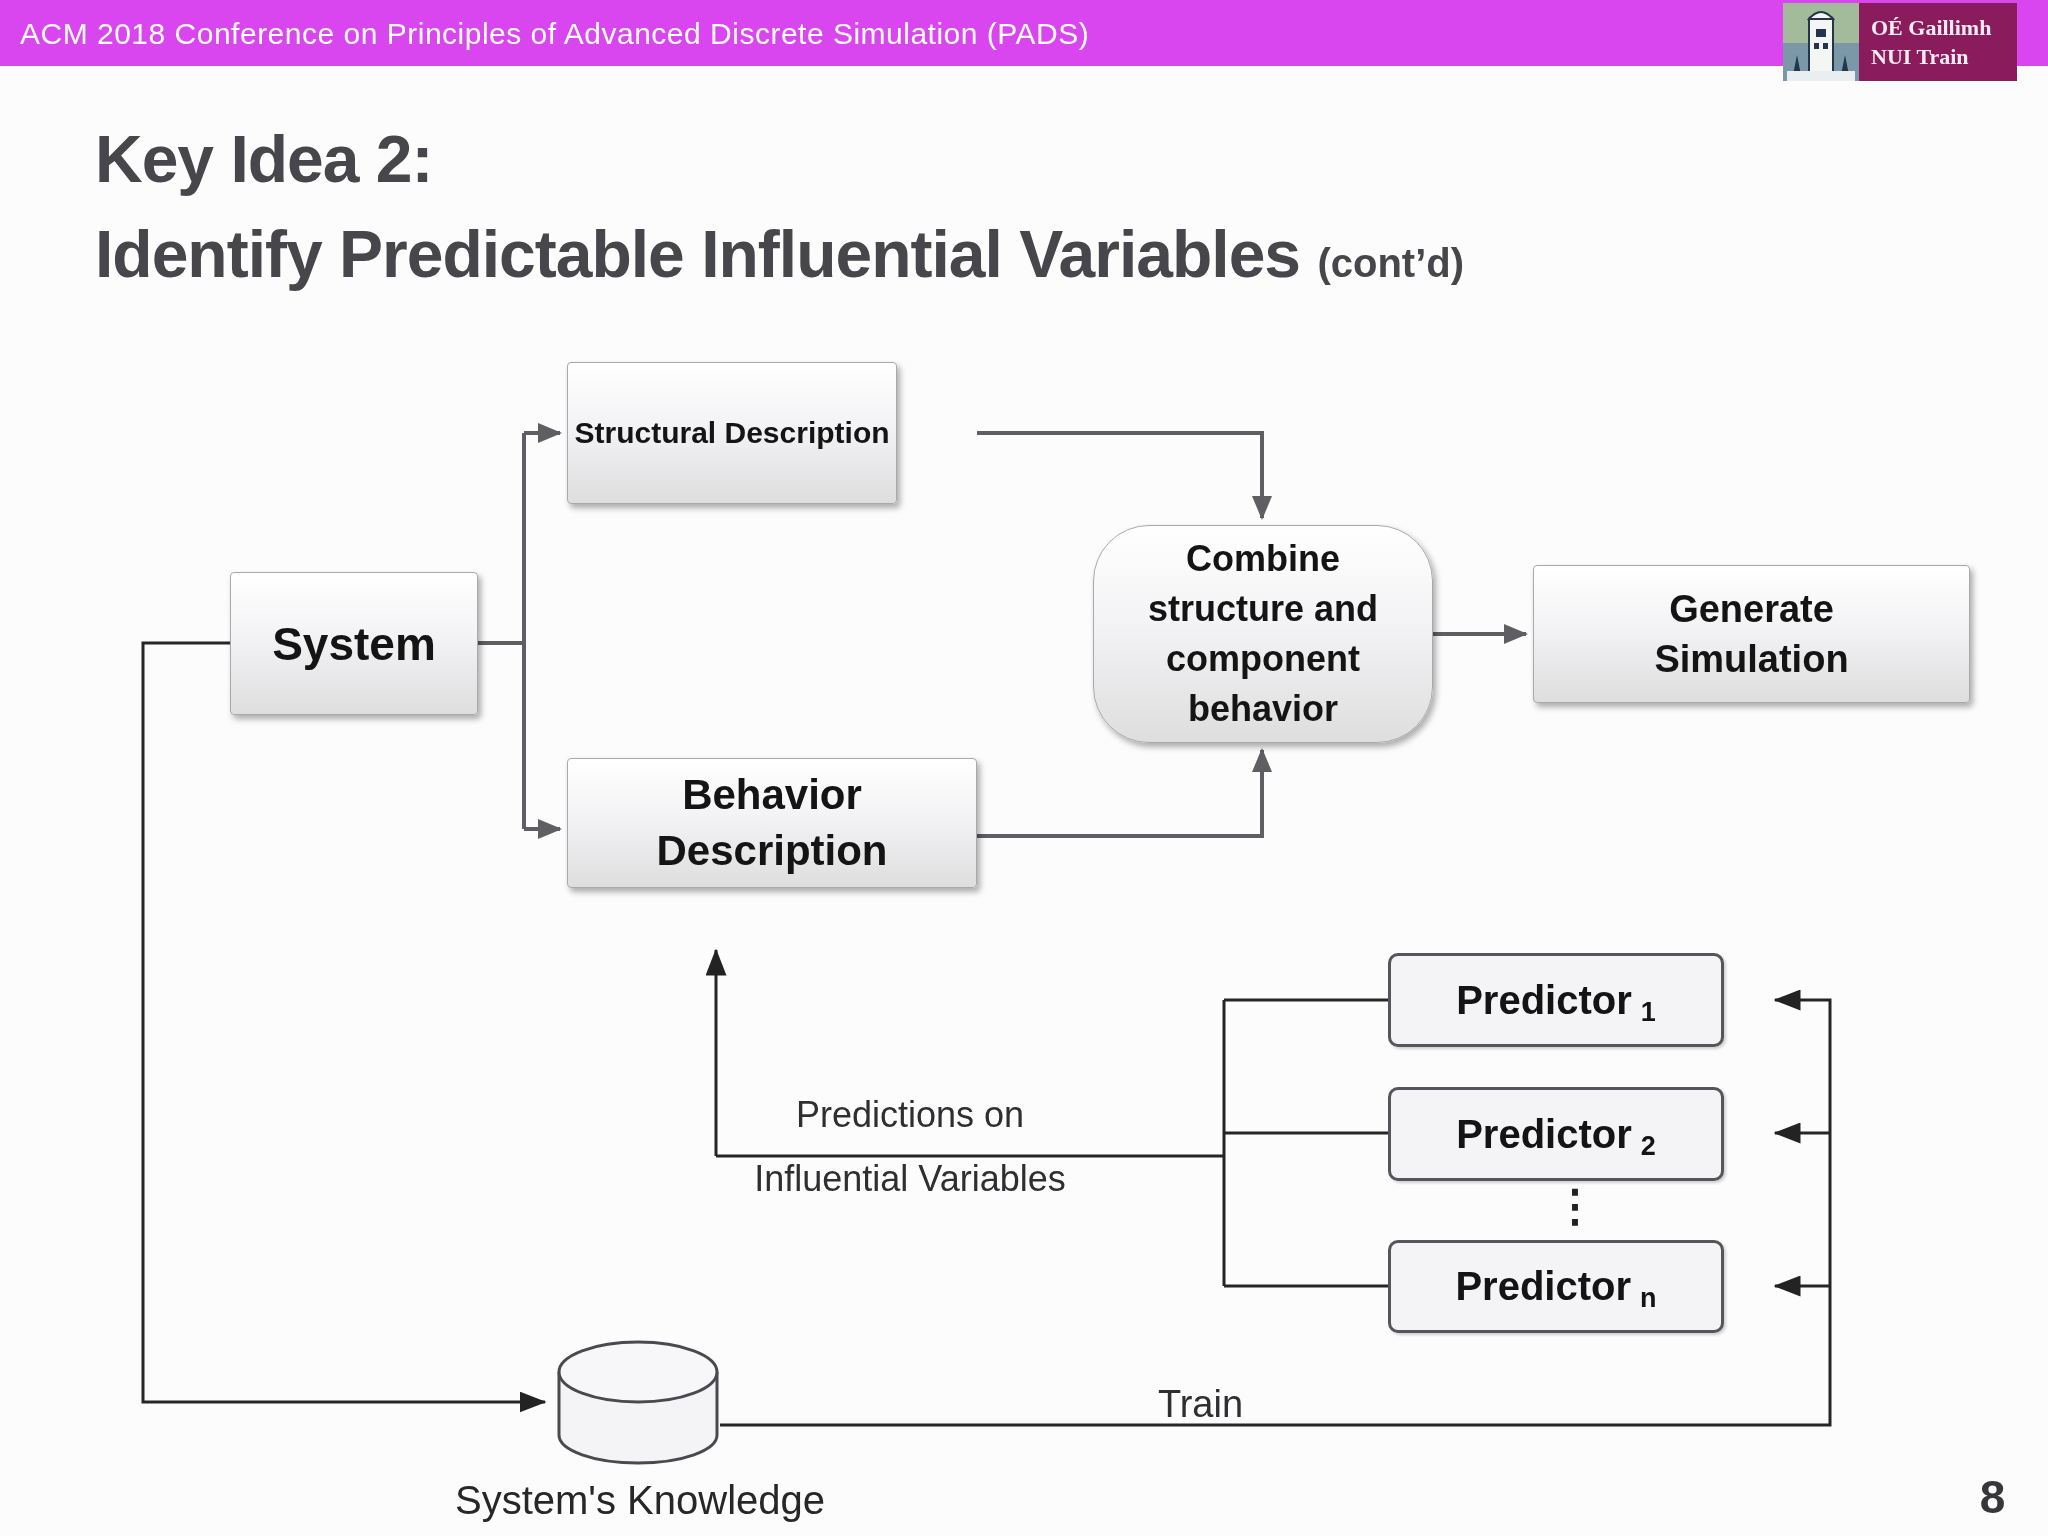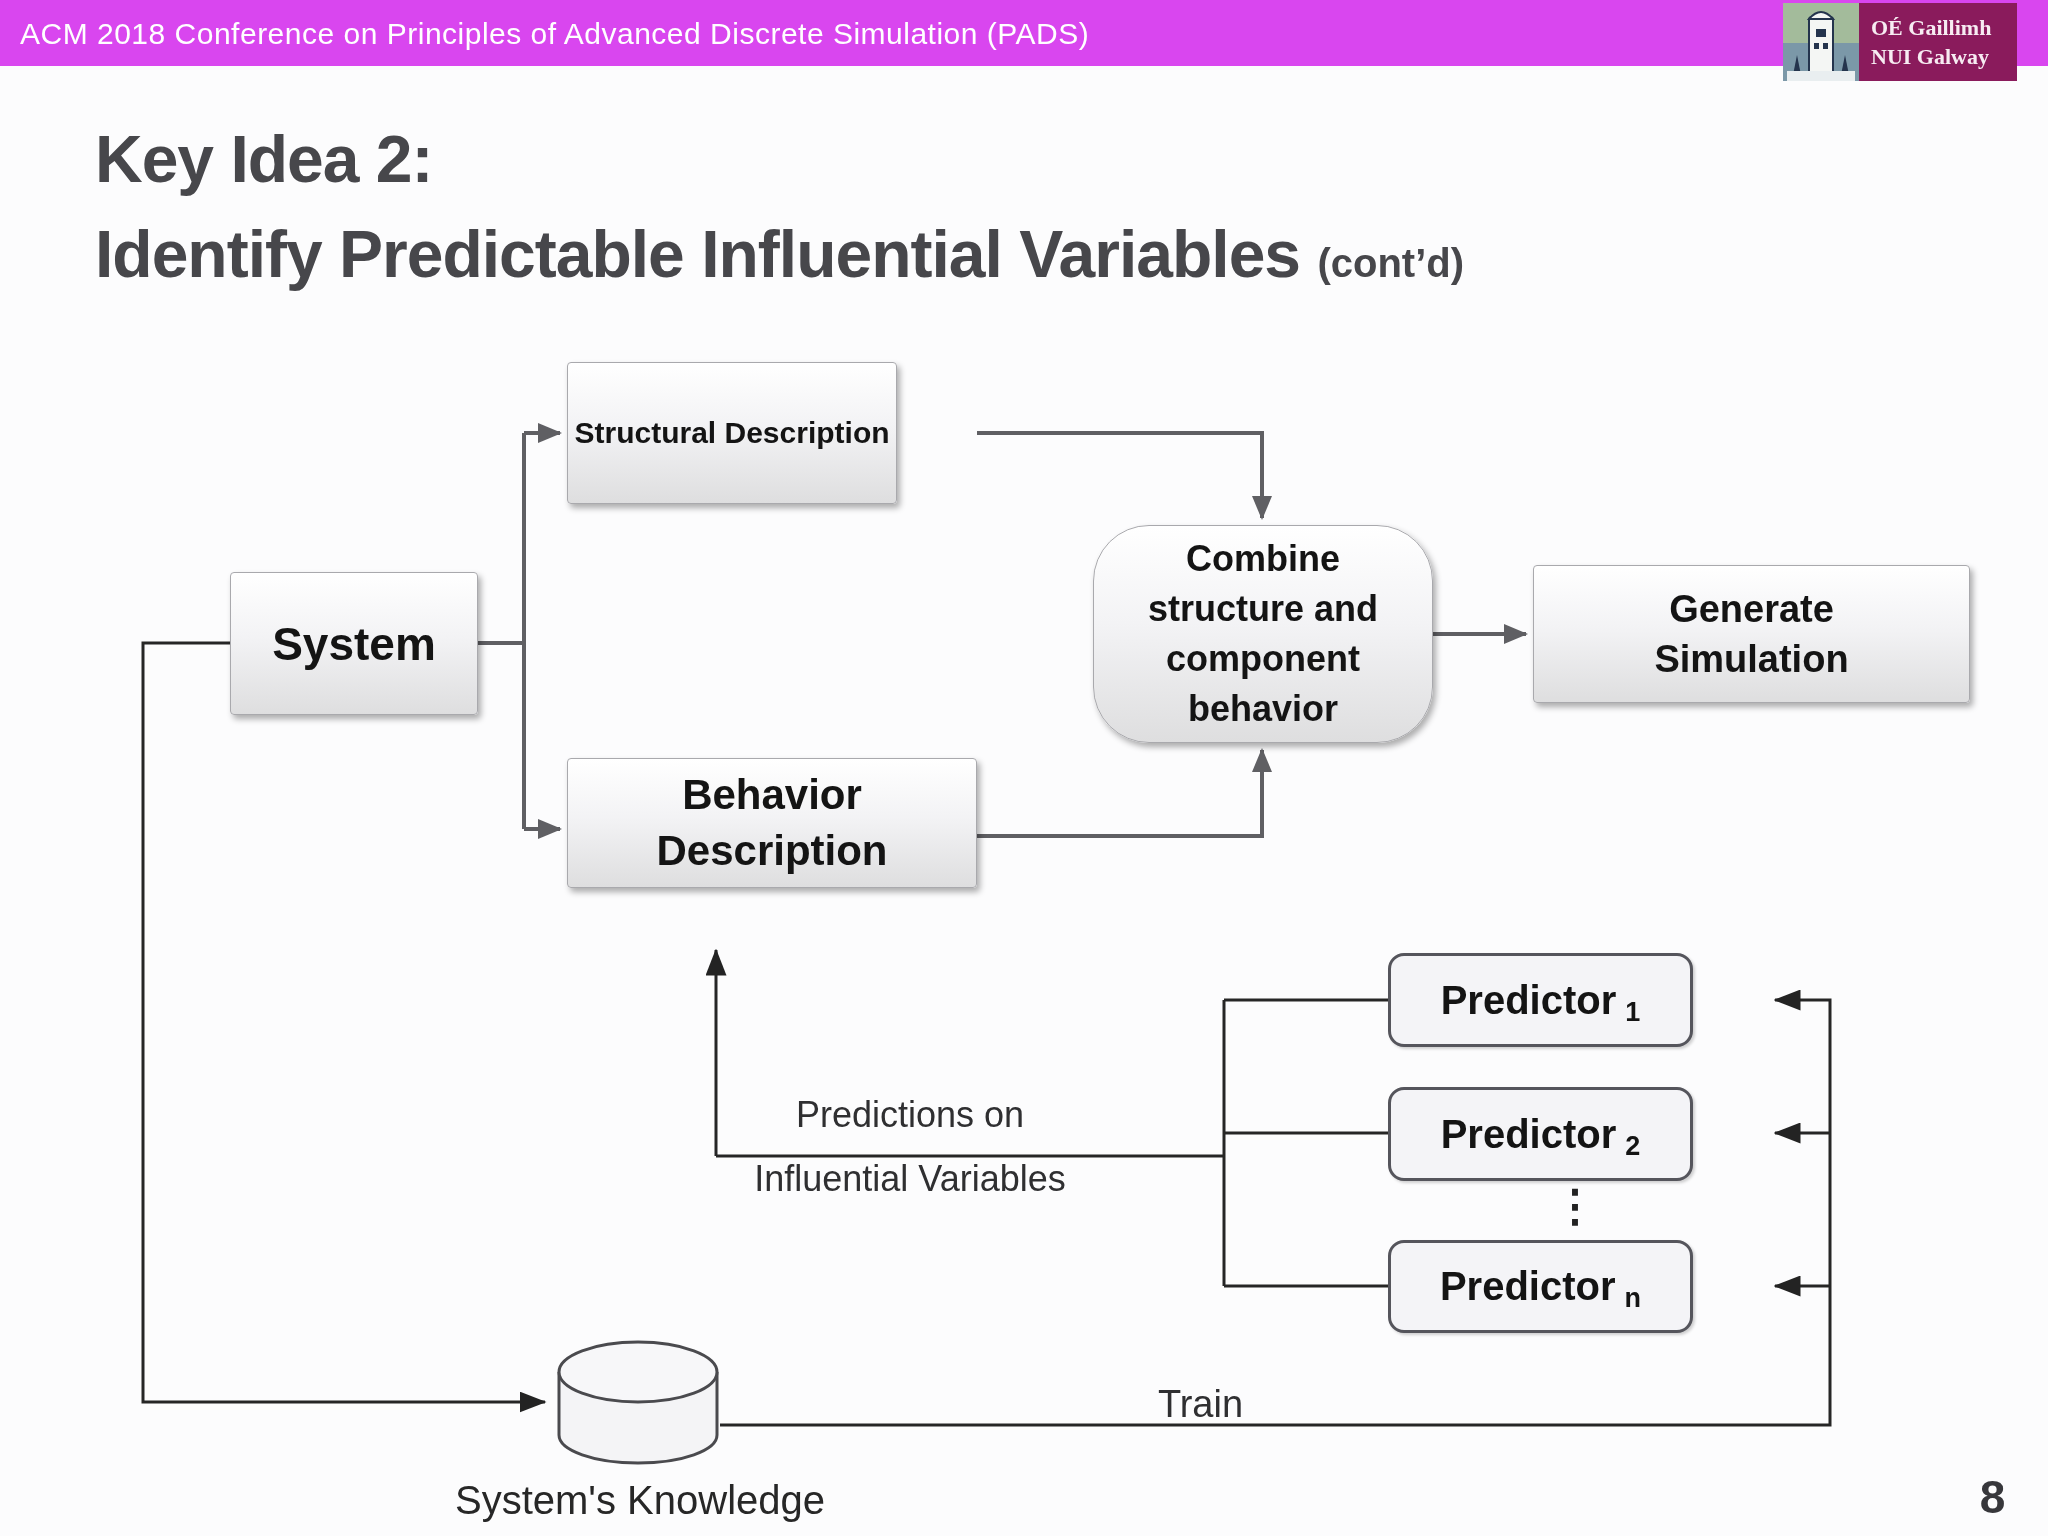--- a/index.html
+++ b/index.html
@@ -38,23 +38,23 @@
     background:linear-gradient(180deg,#ffffff 0%,#f3f3f5 45%,#dededf 100%);
     border:1px solid #a9a9ad;border-radius:4px;
     box-shadow:3px 4px 6px rgba(0,0,0,0.32);box-sizing:border-box;
   }
   #node-system{left:230px;top:572px;width:248px;height:143px;font-size:46px;}
   #node-structural{left:567px;top:362px;width:330px;height:142px;font-size:30px;line-height:56px;}
   #node-behavior{left:567px;top:758px;width:410px;height:130px;font-size:42px;line-height:56px;}
   #node-combine{left:1093px;top:525px;width:340px;height:218px;font-size:36px;line-height:50px;border-radius:56px;padding:0 28px;}
   #node-generate{left:1533px;top:565px;width:437px;height:138px;font-size:38px;line-height:50px;padding:0 92px;}
   .predictor{
-    position:absolute;left:1388px;width:305px;height:94px;
+    position:absolute;left:1388px;width:336px;height:94px;
     display:flex;align-items:center;justify-content:center;
-    background:#f4f4f7;border:3px solid #55555c;border-radius:16px;
+    background:#f4f4f7;border:3px solid #55555c;border-radius:10px;
     box-shadow:2px 2px 3px rgba(0,0,0,0.18);box-sizing:border-box;
     font-weight:700;font-size:40px;color:#141414;
   }
   #predictor-1{top:953px;}
   #predictor-2{top:1087px;}
   #predictor-n{top:1240px;height:93px;}
   .predictor .sub{font-size:27px;position:relative;top:12px;margin-left:9px;}
   #predictor-ellipsis{
     position:absolute;left:1540px;top:1178px;width:70px;text-align:center;
     font-size:44px;line-height:56px;font-weight:700;color:#222;
@@ -86,21 +86,21 @@
       <path d="M26 16 Q38 2 50 16 Z" fill="#f4f6f4" stroke="#24344d" stroke-width="2"></path>
       <rect x="33" y="26" width="10" height="8" fill="#24344d"></rect>
       <rect x="31" y="40" width="5" height="6" fill="#24344d"></rect>
       <rect x="40" y="40" width="5" height="6" fill="#24344d"></rect>
       <path d="M10 72 L14 52 L18 72 Z" fill="#24344d"></path>
       <path d="M58 72 L62 52 L66 72 Z" fill="#24344d"></path>
       <rect x="4" y="68" width="68" height="10" fill="#e9eef0"></rect>
     </svg>
     <div id="logo-text">
       <div>OÉ Gaillimh</div>
-      <div>NUI Galway</div>
+      <div>NUI Train</div>
     </div>
   </div>
 
   <div id="slide-title">
     <div>Key Idea 2:</div>
     <div>
       <span>Identify Predictable Influential Variables</span>
       <span class="note">(cont’d)</span>
     </div>
   </div>

